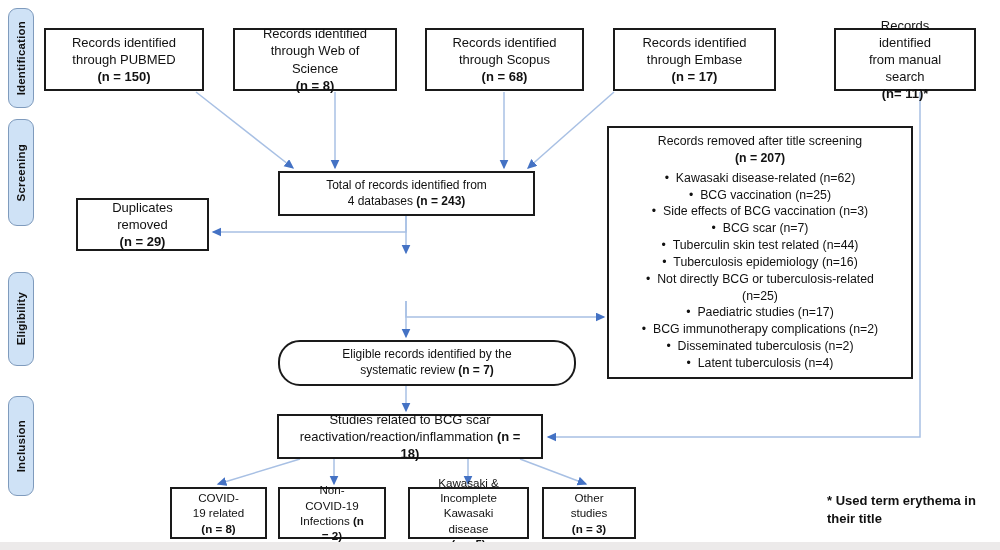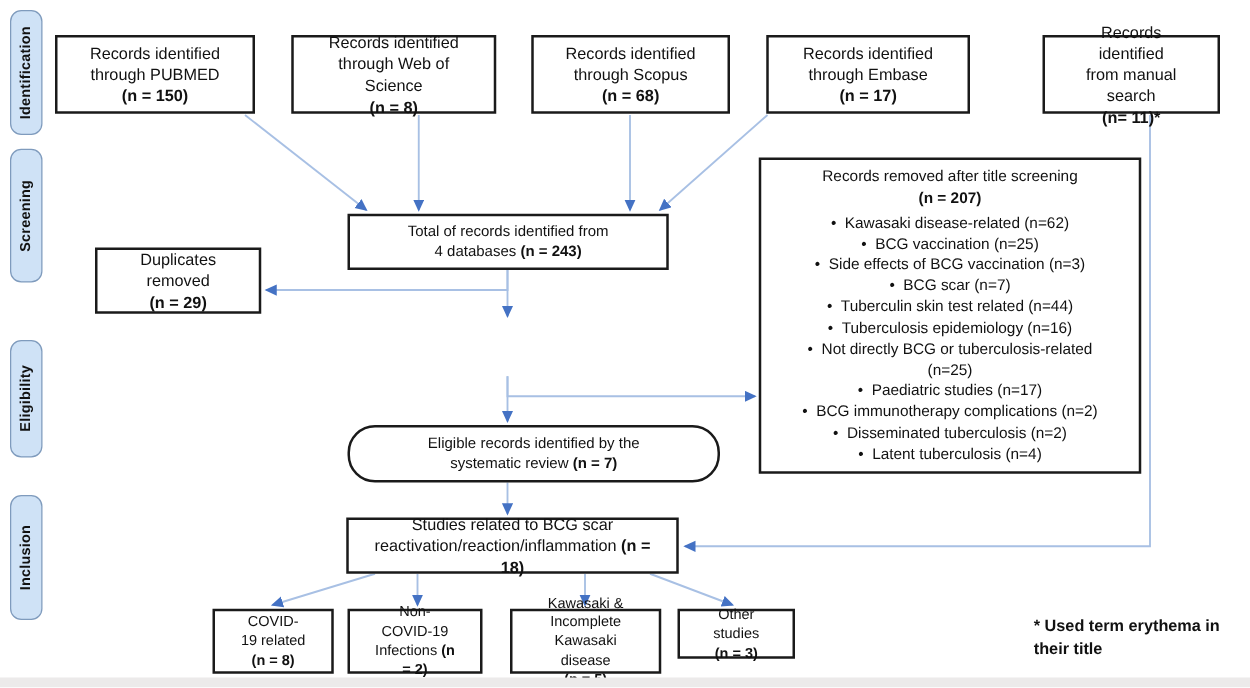--- a/index.html
+++ b/index.html
@@ -225,21 +225,21 @@
   </div>
 
   <div class="box out" style="left:408px;top:487px;width:121px;height:52px;">
     <span class="t">
       <span>Kawasaki &amp; Incomplete</span><br>
       <span>Kawasaki disease</span><br>
       <span class="b">(n = 5)</span>
     </span>
   </div>
 
-  <div class="box out" style="left:542px;top:487px;width:94px;height:40px;">
+  <div class="box out" style="left:542px;top:487px;width:94px;height:52px;">
     <span class="t">
       <span>Other studies</span><br>
       <span class="b">(n = 3)</span>
     </span>
   </div>
 
   <div class="footnote" style="left:827px;top:492px;">* Used term erythema in their title</div>
 
   <div class="bottom-strip"></div>
 </div>

